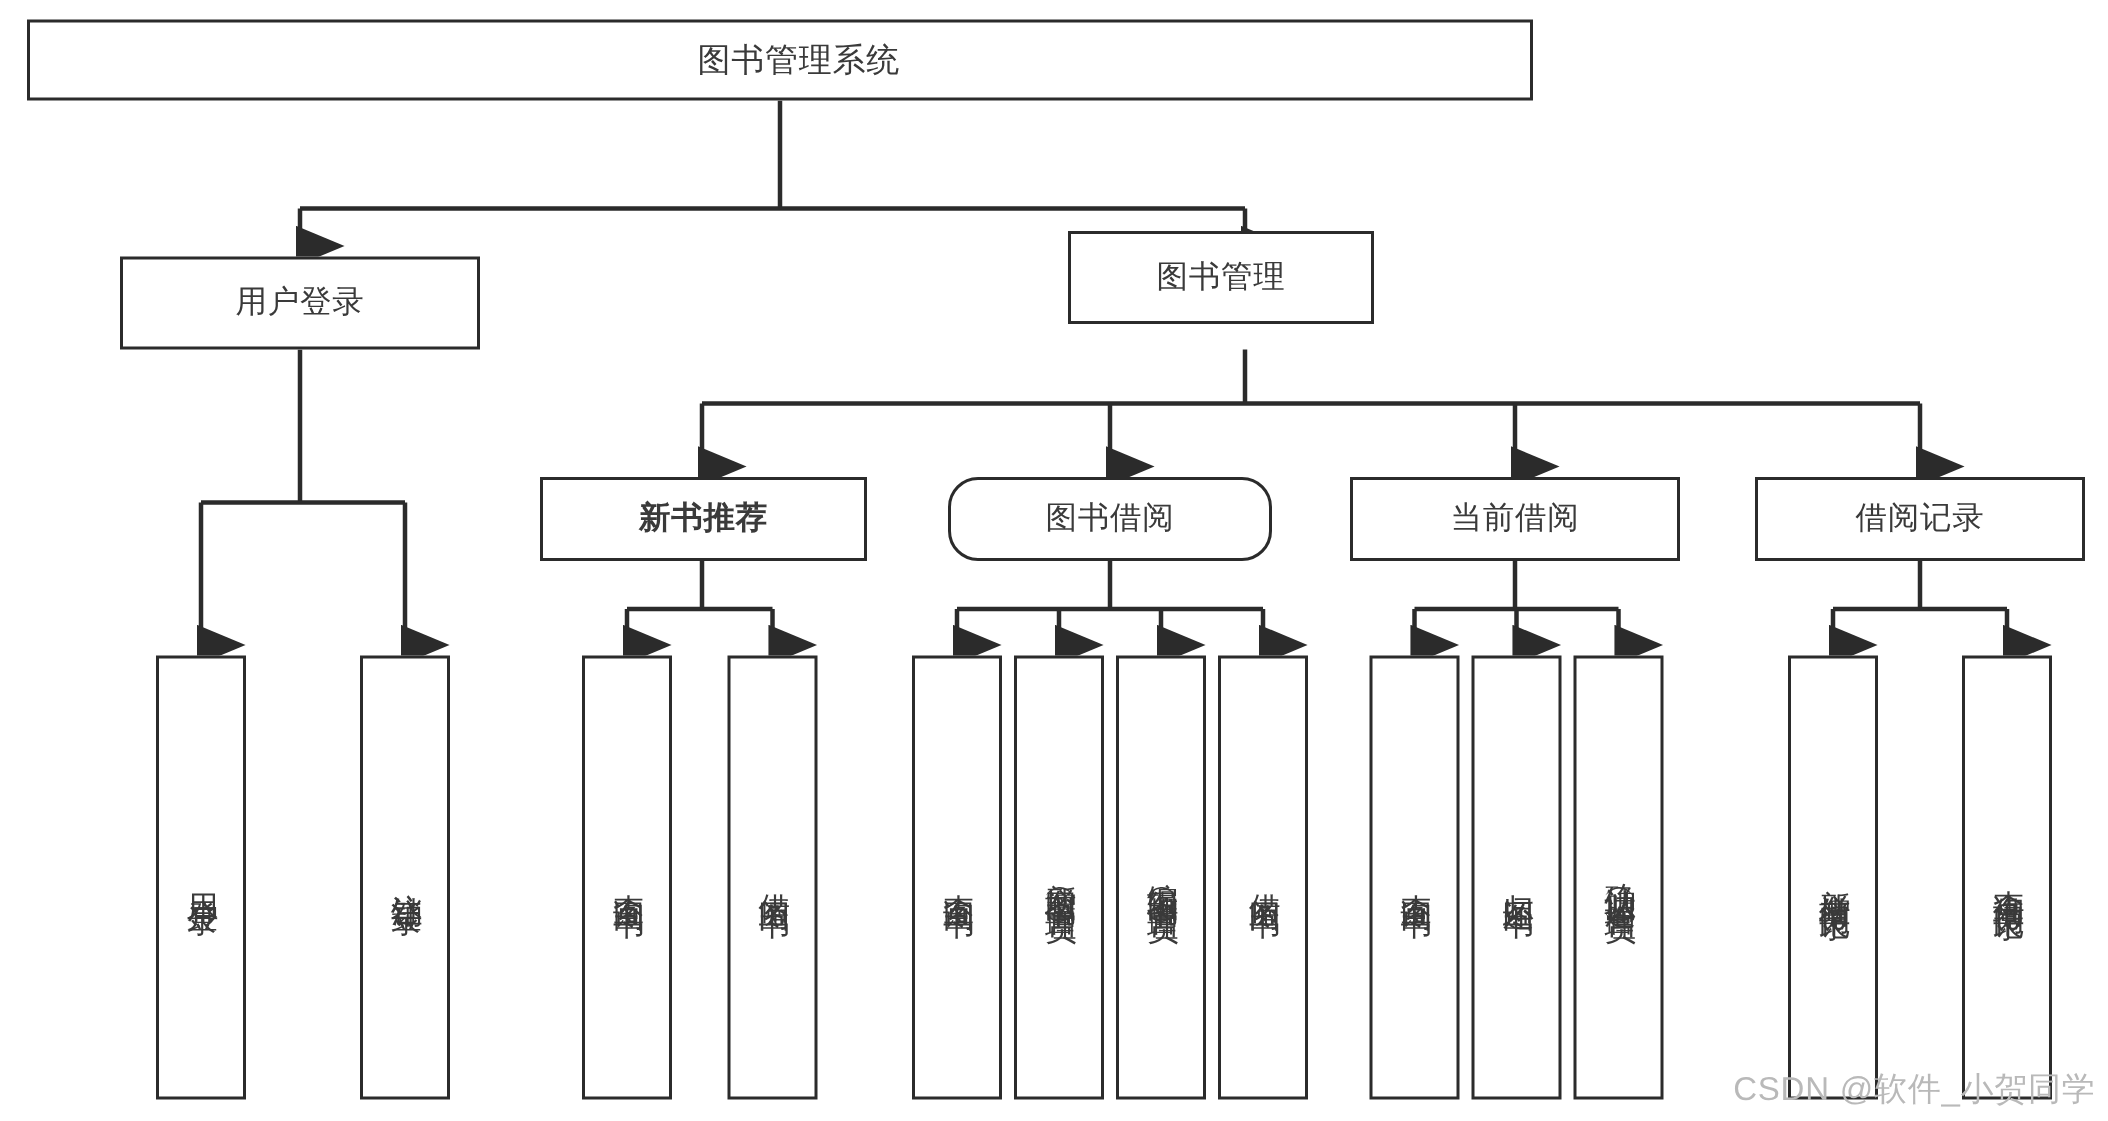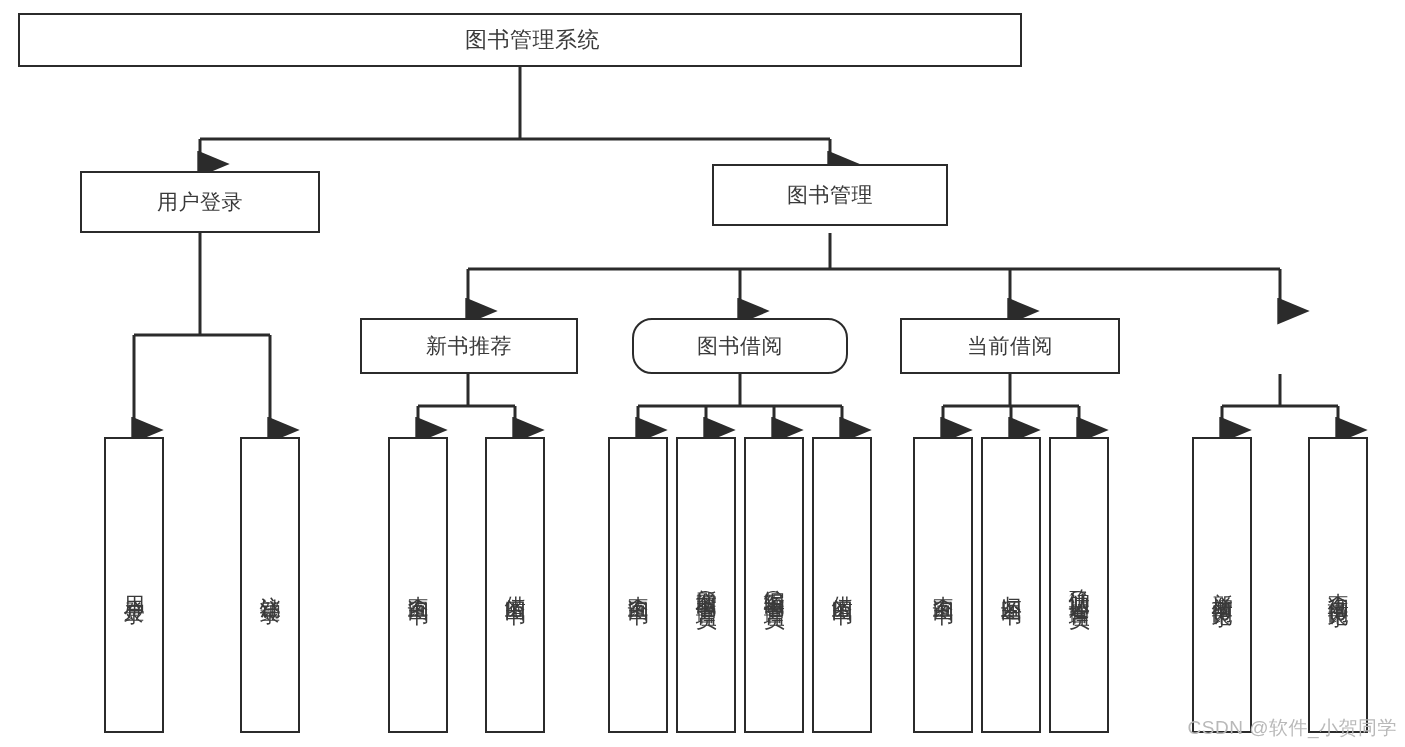--- a/index.html
+++ b/index.html
@@ -60,21 +60,21 @@
     font-size: 21px;
     line-height: 1.25;
     letter-spacing: 3px;
     color: #3a3a3a;
     white-space: nowrap;
   }
   #watermark {
     position: absolute;
     right: 8px;
     bottom: 6px;
-    font-size: 19px;
+    font-size: 22px;
     color: #b9b9b9;
     letter-spacing: 0.5px;
     user-select: none;
   }
 </style>
 </head>
 <body>
 
 <div id="canvas">
 
@@ -128,33 +128,36 @@
     </g>
   </svg>
 
   <div class="node root" style="left:18px; top:13px; width:1004px; height:54px;padding-left:25px;">
     <span class="label">图书管理系统</span>
   </div>
 
   <div class="node" style="left:80px; top:171px; width:240px; height:62px;">
     <span class="label">用户登录</span>
   </div>
-  <div class="node" style="left:712px; top:164px; width:236px; height:62px;">
+  <div class="node" style="left:712px; top:154px; width:204px; height:62px;">
     <span class="label">图书管理</span>
   </div>
 
-  <div class="node" style="left:360px; top:318px; width:218px; height:56px;">
+  <div class="node" style="left:360px; top:318px; width:218px; height:56px;font-weight:bold;">
     <span class="label">新书推荐</span>
   </div>
   <div class="node" style="left:632px; top:318px; width:216px; height:56px;border-radius:20px;">
     <span class="label">图书借阅</span>
   </div>
   <div class="node" style="left:900px; top:318px; width:220px; height:56px;justify-content:center;">
     <span class="label">当前借阅</span>
   </div>
+  <div class="node" style="left:1170px; top:318px; width:220px; height:56px;">
+    <span class="label">借阅记录</span>
+  </div>
 
   <div class="leaf" style="left:104px; top:437px; width:60px; height:296px;">
     <span class="vlabel">用户登录</span>
   </div>
   <div class="leaf" style="left:240px; top:437px; width:60px; height:296px;">
     <span class="vlabel">注销登录</span>
   </div>
 
   <div class="leaf" style="left:388px; top:437px; width:60px; height:296px;">
     <span class="vlabel">查询图书</span>

